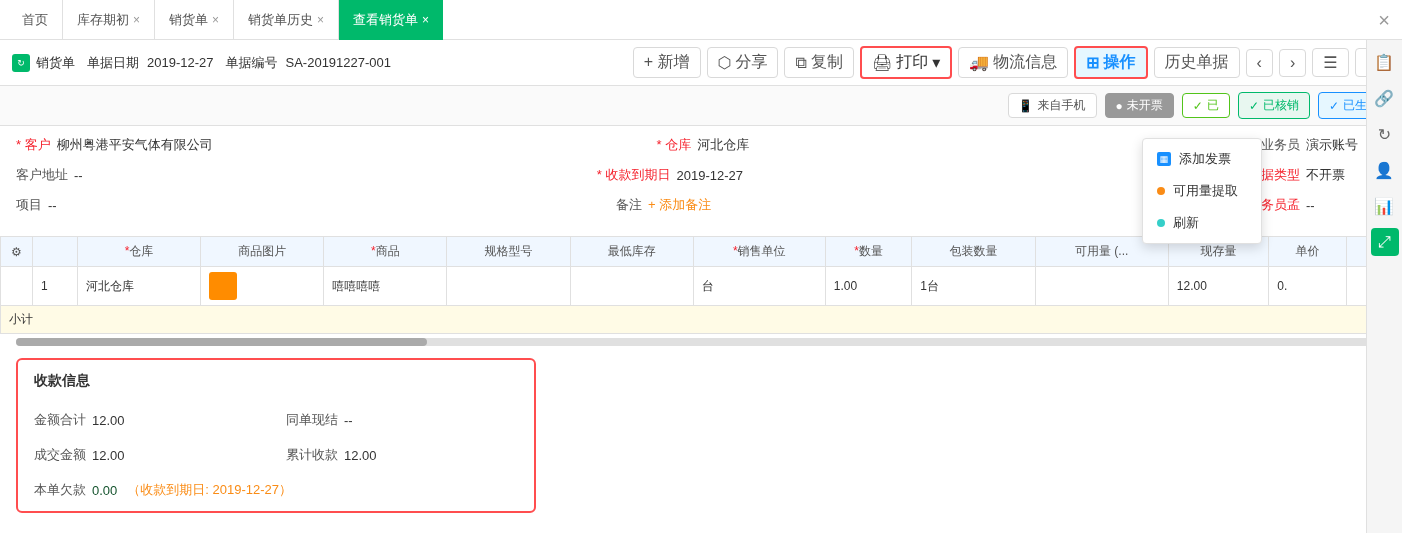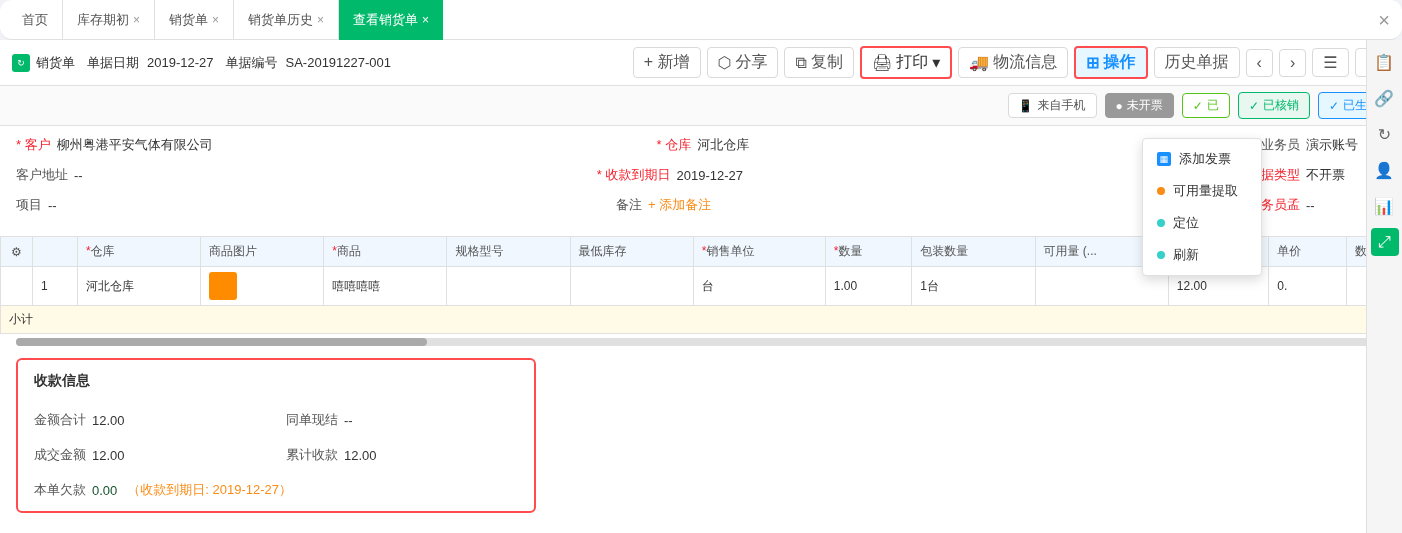--- a/index.html
+++ b/index.html
@@ -3,21 +3,20 @@
   <meta charset="utf-8">
   <style>
     * { box-sizing: border-box; margin: 0; padding: 0; }
     body { font-family: 'Microsoft YaHei', 'PingFang SC', sans-serif; font-size: 13px; background: #f0f2f5; color: #333; overflow: hidden; }
 
     
     .tab-bar {
       display: flex; align-items: center; background: #fff;
       border-bottom: 1px solid #e0e0e0; padding: 0 8px; height: 40px;
       position: relative;
-      border-radius: 12px;
     }
     .tab-item {
       display: flex; align-items: center; padding: 0 14px; height: 40px;
       cursor: pointer; font-size: 13px; color: #555; border-right: 1px solid #e0e0e0;
       white-space: nowrap; gap: 4px;
     }
     .tab-item.active {
       background: #e8f7f0; color: #00b96b; font-weight: 500;
       border-bottom: 2px solid #00b96b;
     }
@@ -70,21 +69,21 @@
     .form-label-plain { color: #555; font-size: 13px; white-space: nowrap; }
     .form-value { font-size: 13px; color: #333; min-width: 80px; }
     .form-value-link { font-size: 13px; color: #1890ff; cursor: pointer; }
     .form-separator { flex: 1; }
 
     
     .table-wrapper { overflow-x: auto; margin: 0; }
     table { width: 100%; border-collapse: collapse; font-size: 12px; }
     thead tr { background: #f0f7ff; }
     th {
-      padding: 6px 8px; border: 1px solid #e0e0e0; text-align: left;
+      padding: 6px 8px; border: 1px solid #e0e0e0; text-align: center;
       font-weight: 500; color: #555; white-space: nowrap; font-size: 12px;
     }
     td { padding: 5px 8px; border: 1px solid #e0e0e0; font-size: 12px; color: #333; white-space: nowrap; }
     .th-required { color: #f5222d; }
     .subtotal-row td { background: #fffbe6; font-weight: 500; }
     .gear-th { width: 32px; text-align: center; }
     .product-img { width: 28px; height: 28px; background: #ff8c00; border-radius: 3px; }
 
     
     .table-scroll { height: 8px; background: #e0e0e0; border-radius: 4px; margin: 4px 16px; }
@@ -366,24 +365,20 @@
           <span style="color:#fff; font-size:9px;">▦</span>
         </div>
         <span>添加发票</span>
       </div>
       <div class="dropdown-item">
         <span class="dropdown-dot" style="background:#fa8c16;"></span>
         <span>可用量提取</span>
       </div>
       <div class="dropdown-item">
         <span class="dropdown-dot" style="background:#36cfc9;"></span>
-        <span>定位</span>
-      </div>
-      <div class="dropdown-item">
-        <span class="dropdown-dot" style="background:#36cfc9;"></span>
         <span>刷新</span>
       </div>
     </div>
 
     <div class="right-panel">
       <div class="panel-icon">📋</div>
       <div class="panel-icon">🔗</div>
       <div class="panel-icon">↻</div>
       <div class="panel-icon">👤</div>
       <div class="panel-icon">📊</div>

